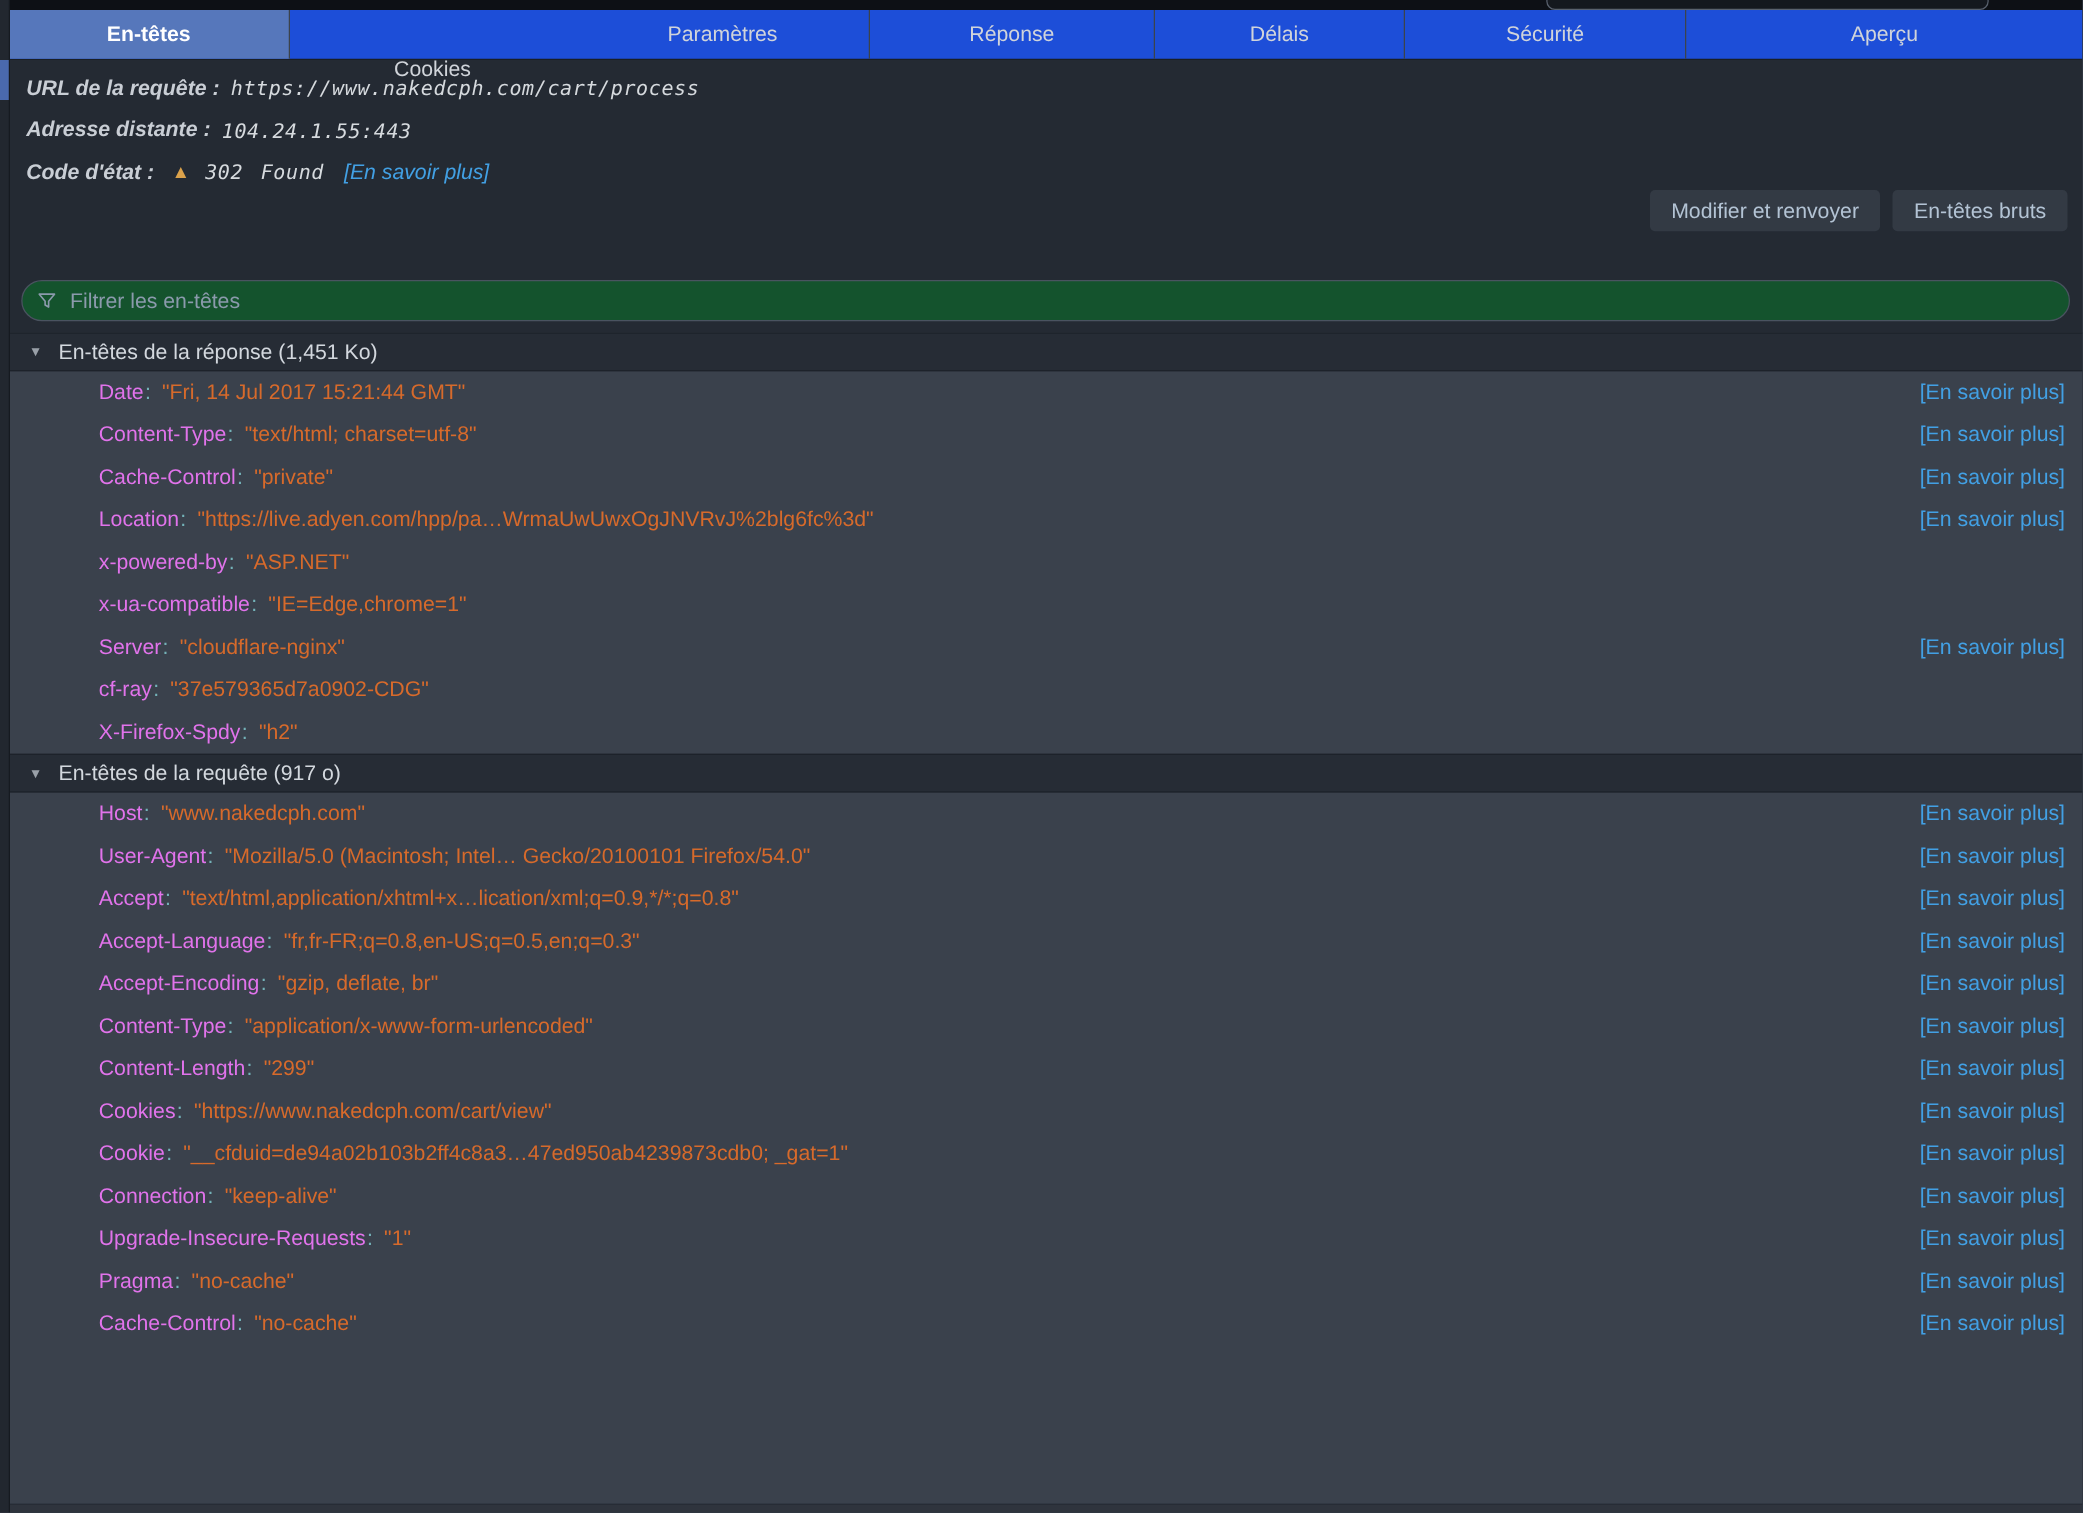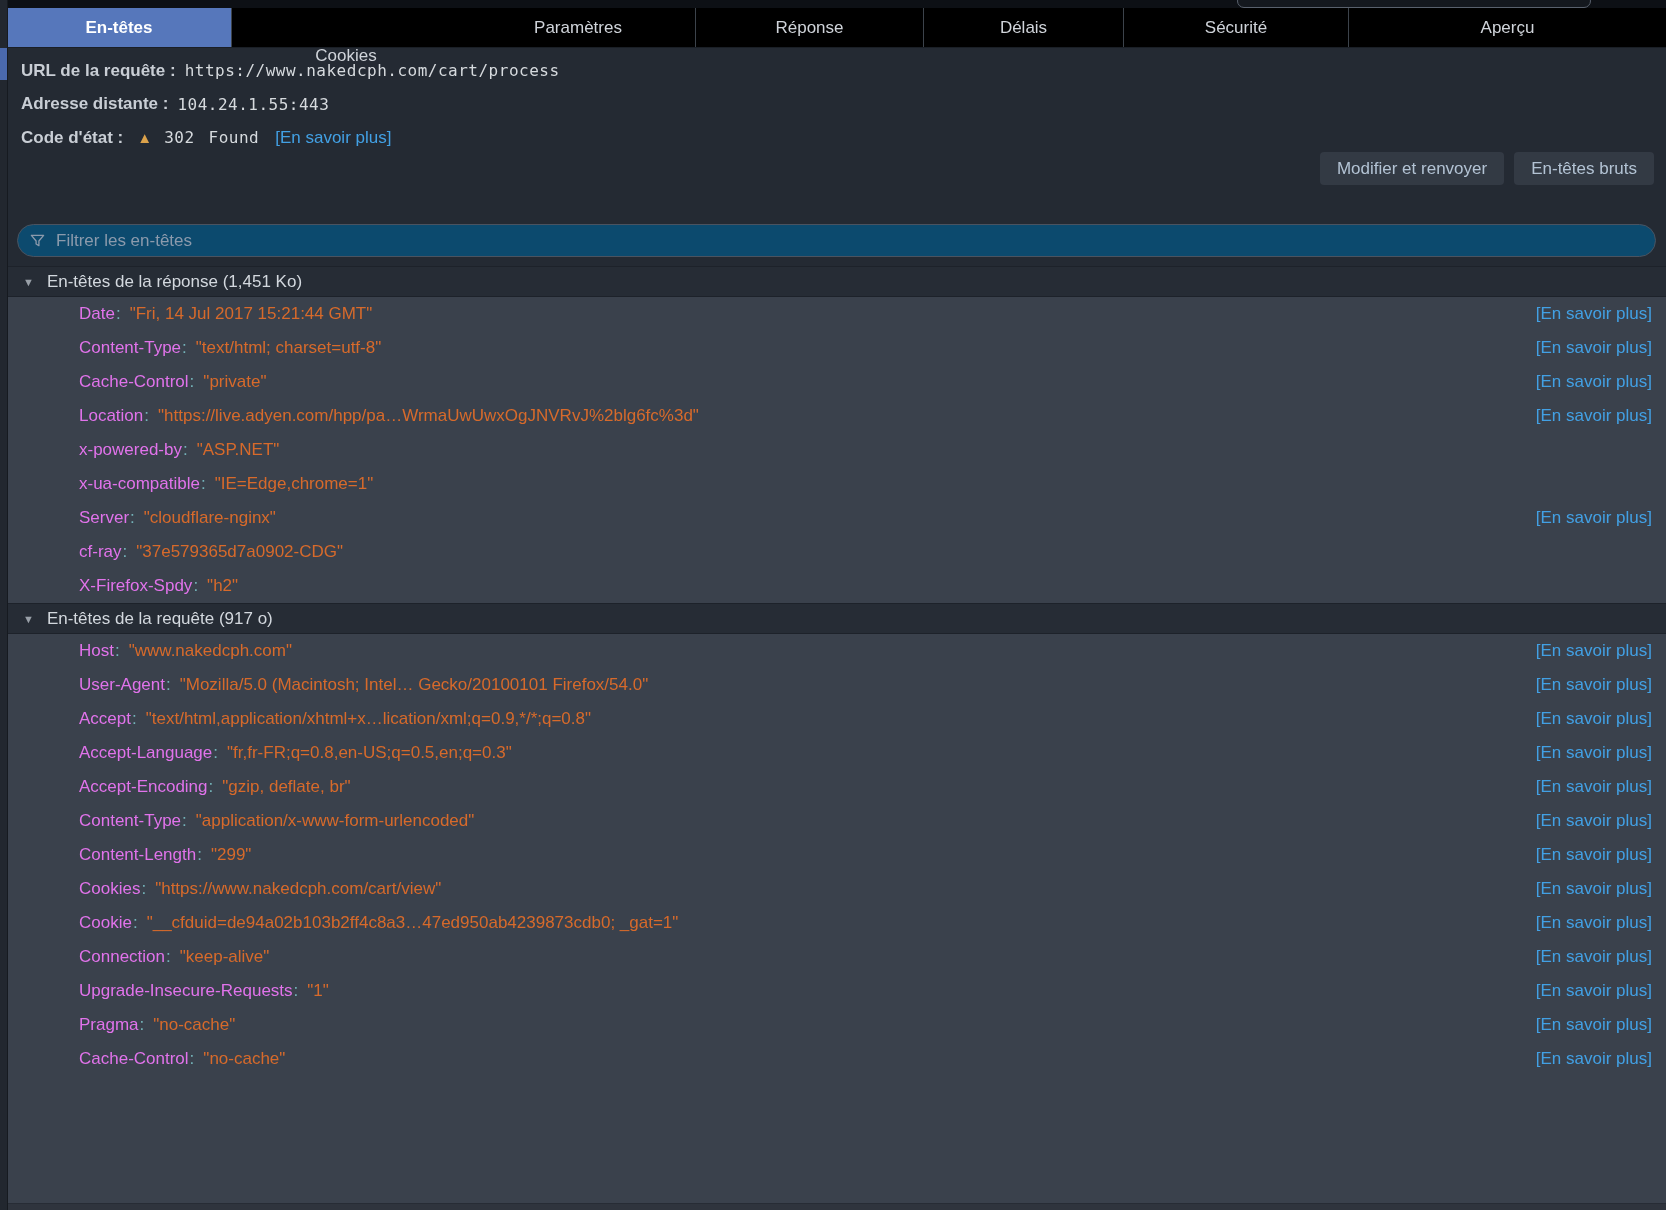--- a/index.html
+++ b/index.html
@@ -8,45 +8,45 @@
     background:#242a33;font-family:"Liberation Sans",sans-serif;
     -webkit-font-smoothing:antialiased;
   }
   
   .left-sliver{position:absolute;left:0;top:0;width:7px;height:100%;background:#22272f;border-right:1px solid #161a20;z-index:5;}
   .left-sliver .blue-chip{position:absolute;left:0;top:48px;width:7px;height:32px;background:#4a69ad;}
   
   .top-strip{position:absolute;left:7px;top:0;right:0;height:8px;background:#0d1015;z-index:4;}
   .top-remnant{position:absolute;left:1237px;top:-6px;width:352px;height:12px;border:1px solid #59616d;border-radius:7px;background:#14181e;z-index:6;}
   
-  .tabbar{position:absolute;left:7px;top:8px;right:0;height:39px;display:flex;background:#000000;border-bottom:1px solid #1a1f26;z-index:3;text-align:right;}
+  .tabbar{position:absolute;left:7px;top:8px;right:0;height:39px;display:flex;background:#1d4ed8;border-bottom:1px solid #1a1f26;z-index:3;text-align:right;}
   .tab{display:flex;align-items:center;justify-content:center;color:#d0d4da;font-size:17px;border-right:1px solid #3c434b;cursor:default;box-sizing:border-box;}
   .tab:nth-child(1){width:225px;}
   .tab:nth-child(2){width:229px;margin-top:48px;}
   .tab:nth-child(3){width:235px;}
   .tab:nth-child(4){width:228px;}
   .tab:nth-child(5){width:200px;}
   .tab:nth-child(6){width:225px;}
   .tab:nth-child(7){flex:1;border-right:none;}
   .tab.active{background:#5677bb;color:#ffffff;font-weight:bold;}
   
   .summary{position:absolute;left:7px;top:47px;right:0;padding:7px 0 0 14px;}
-  .summary-line{height:33.5px;display:flex;align-items:center;}
+  .summary-line{height:33.5px;display:flex;align-items:center;font-style:italic;}
   .sum-label{font-weight:bold;color:#c9ced5;font-size:17px;}
   .sum-value{font-family:"DejaVu Sans Mono",monospace;font-size:16px;color:#d6dade;margin-left:9px;letter-spacing:.5px;}
   .warn-tri{color:#dba24b;font-size:15px;margin:0 12px 0 14px;}
   .status-code{margin-left:0;}
   .status-text{margin-left:14px;}
   .learn-link{color:#42a0e4;font-size:17px;cursor:pointer;}
   .summary-line .learn-link{margin-left:16px;}
   
   .actions{position:absolute;top:152px;right:12px;display:flex;gap:10px;z-index:3;}
   .action-btn{background:#333a44;border:none;border-radius:4px;height:33px;padding:0 17px;color:#b3c3d4;font-size:17px;font-family:"Liberation Sans",sans-serif;cursor:pointer;}
   
-  .filter-wrap{position:absolute;left:17px;right:10px;top:224px;height:33px;border:1px solid #4a5360;border-radius:17px;background:#0c4a6e;display:flex;align-items:center;padding:0 12px;box-sizing:border-box;gap:9px;}
+  .filter-wrap{position:absolute;left:17px;right:10px;top:224px;height:33px;border:1px solid #4a5360;border-radius:17px;background:#14532d;display:flex;align-items:center;padding:0 12px;box-sizing:border-box;gap:9px;}
   .filter-wrap svg{flex:0 0 auto;}
   .filter-input{flex:1;background:transparent;border:none;outline:none;color:#c7cdd5;font-size:17px;font-family:"Liberation Sans",sans-serif;}
   .filter-input::placeholder{color:#8b9aac;opacity:1;}
   
   .sections{position:absolute;left:7px;right:0;top:266px;bottom:0;background:#3a414c;}
   .section-header{height:31px;background:#262c35;border-top:1px solid #1d222a;border-bottom:1px solid #1d222a;display:flex;align-items:center;padding-left:16px;gap:13px;box-sizing:border-box;}
   .twisty{color:#99a0a8;font-size:11px;cursor:pointer;}
   .section-title{color:#d3d8de;font-size:17px;}
   .hrow{height:34px;display:flex;align-items:center;padding-left:72px;padding-right:14px;font-size:17px;}
   .hkey{color:#e173eb;}

